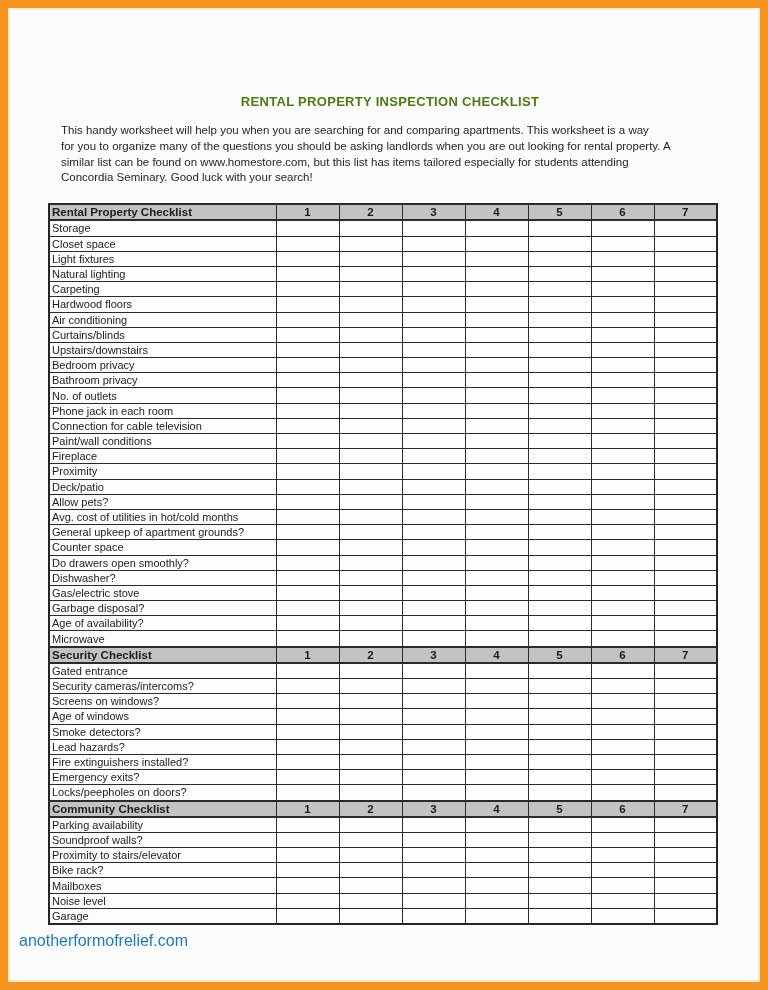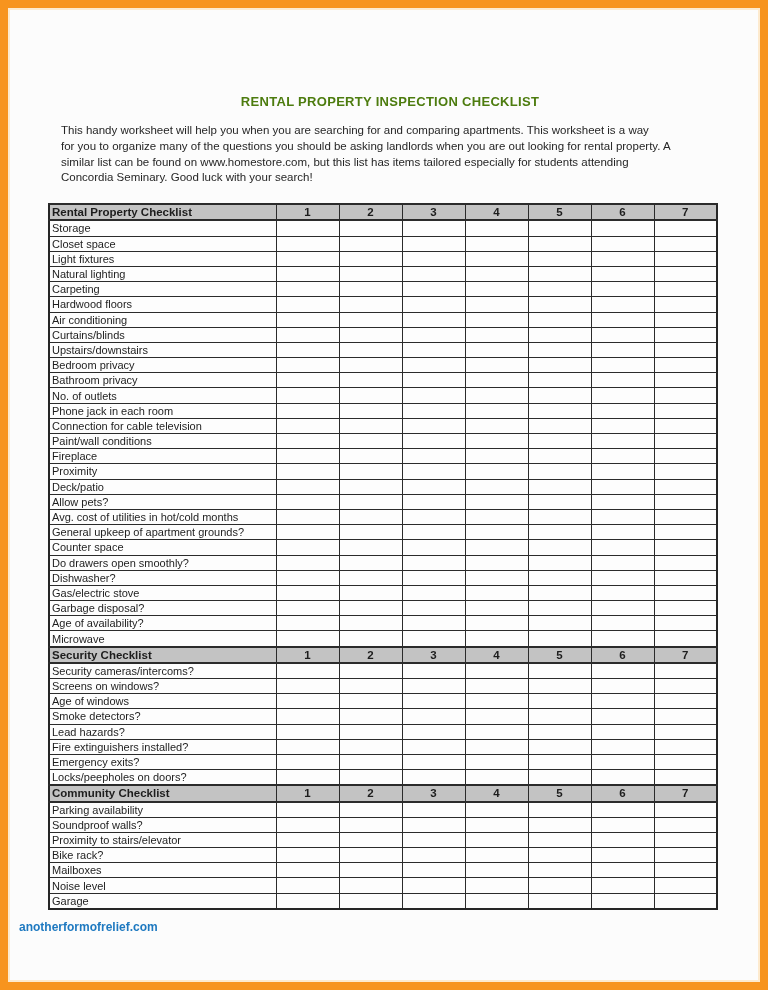--- a/index.html
+++ b/index.html
@@ -54,22 +54,22 @@
   table.checklist td.num { text-align: center; font-weight: bold; }
   tr.section-row td {
     background: var(--gray, #C3C3C3);
     font-weight: bold;
     font-size: 11.5px;
     border-top-width: 2px;
     border-bottom-width: 2px;
   }
   .footer { margin: 7px 0 0 11px; }
   .footer-link {
-    font-size: 12px;
-    font-weight: bold;
+    font-size: 16px;
+    font-weight: normal;
     color: var(--blue, #1E79C0);
     text-decoration: none;
     cursor: pointer;
   }
 </style>
 </head>
 <body style="--orange: #F7941E; --gray: #C3C3C3; --blue: #1E79C0;">
 
 <h1 class="doc-title">RENTAL PROPERTY INSPECTION CHECKLIST</h1>
 
@@ -384,20 +384,30 @@
         <td class="label">Security Checklist</td>
         <td class="num">1</td>
         <td class="num">2</td>
         <td class="num">3</td>
         <td class="num">4</td>
         <td class="num">5</td>
         <td class="num">6</td>
         <td class="num">7</td>
       </tr>
       <tr>
+        <td class="label">Gated entrance</td>
+        <td class="cell"></td>
+        <td class="cell"></td>
+        <td class="cell"></td>
+        <td class="cell"></td>
+        <td class="cell"></td>
+        <td class="cell"></td>
+        <td class="cell"></td>
+      </tr>
+      <tr>
         <td class="label">Security cameras/intercoms?</td>
         <td class="cell"></td>
         <td class="cell"></td>
         <td class="cell"></td>
         <td class="cell"></td>
         <td class="cell"></td>
         <td class="cell"></td>
         <td class="cell"></td>
       </tr>
       <tr>

